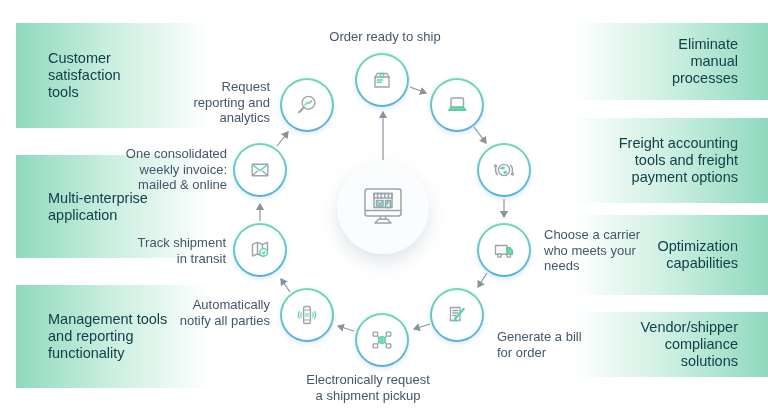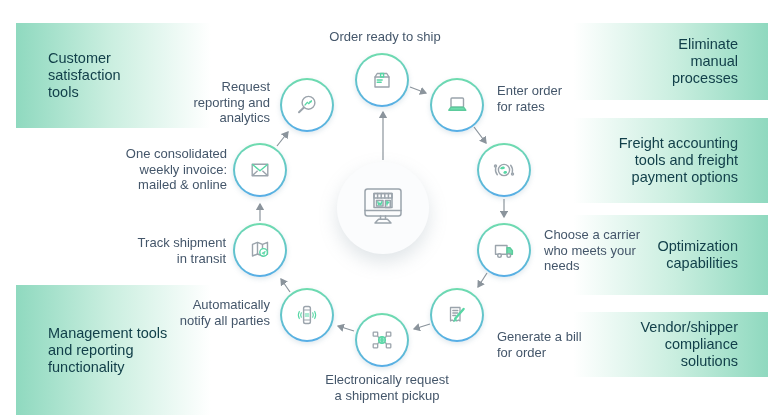--- a/index.html
+++ b/index.html
@@ -16,21 +16,21 @@
   .panel.left{left:16px;background:linear-gradient(to right,#8fd9bf 0%,#c9eedf 45%,rgba(255,255,255,0) 95%);}
   .panel.right{right:0;background:linear-gradient(to left,#8fd9bf 0%,#c9eedf 45%,rgba(255,255,255,0) 95%);justify-content:flex-end;}
   .panel-label{
     font-size:14.5px;font-weight:400;color:#12404a;line-height:17px;
     white-space:pre-line;
   }
   .panel.left .panel-label{margin-left:32px;text-align:left;}
   .panel.right .panel-label{margin-right:30px;text-align:right;}
   #pl1{top:23px;height:105px;}
   #pl2{top:155px;height:103px;}
-  #pl3{top:285px;height:130px;}
+  #pl3{top:285px;height:103px;}
   #pr1{top:23px;height:77px;}
   #pr2{top:118px;height:85px;}
   #pr3{top:215px;height:80px;}
   #pr4{top:312px;height:65px;}
 
   
   .ring-circle{
     position:absolute;width:54px;height:54px;border-radius:50%;
     background:linear-gradient(180deg,#6fdcae 0%,#57ade6 100%);
     padding:2px;box-sizing:border-box;
@@ -55,38 +55,42 @@
   .lbl{
     position:absolute;font-size:13px;line-height:15.5px;color:#44566a;
     white-space:pre-line;
   }
   .lbl.c{text-align:center;} .lbl.r{text-align:right;} .lbl.l{text-align:left;}
   #l-box{left:285px;top:29px;width:200px;}
   #l-laptop{left:497px;top:83px;width:120px;}
   #l-globe{left:541px;top:149px;width:130px;}
   #l-truck{left:544px;top:227px;width:140px;}
   #l-bill{left:497px;top:302px;width:130px;margin-top:27px;}
-  #l-network{left:287px;top:372px;width:200px;}
+  #l-network{left:268px;top:372px;width:200px;}
   #l-phone{left:110px;top:297px;width:160px;}
   #l-map{left:66px;top:235px;width:160px;}
   #l-envelope{left:67px;top:146px;width:160px;}
   #l-magnifier{left:110px;top:79px;width:160px;}
 
   svg.icon{display:block;}
   #arrows{position:absolute;left:0;top:0;}
 </style>
 </head>
 <body>
 
 <div class="stage">
 
   <div class="panel left" id="pl1">
     <div class="panel-label">Customer
 satisfaction
 tools</div>
+  </div>
+  <div class="panel left" id="pl2">
+    <div class="panel-label">Multi-enterprise
+application</div>
   </div>
   <div class="panel left" id="pl3">
     <div class="panel-label">Management tools
 and reporting
 functionality</div>
   </div>
 
   <div class="panel right" id="pr1">
     <div class="panel-label">Eliminate
 manual
@@ -291,22 +295,20 @@
           <g stroke="#57d7a5" stroke-width="1.2">
               <path d="M12 14 l2.3-2.6 1.5 1.3 2.4-2.7"></path>
               <path d="M18.4 9.6 l-.2 1.6 -1.5-.5" stroke-width=".9"></path>
             </g>
         </svg>
       </span>
     </div>
   </div>
 
   <div class="lbl c" id="l-box">Order ready to ship</div>
-  <div class="lbl l" id="l-laptop">Enter order
-for rates</div>
   <div class="lbl l" id="l-truck">Choose a carrier
 who meets your
 needs</div>
   <div class="lbl l" id="l-bill">Generate a bill
 for order</div>
   <div class="lbl c" id="l-network">Electronically request
 a shipment pickup</div>
   <div class="lbl r" id="l-phone">Automatically
 notify all parties</div>
   <div class="lbl r" id="l-map">Track shipment

